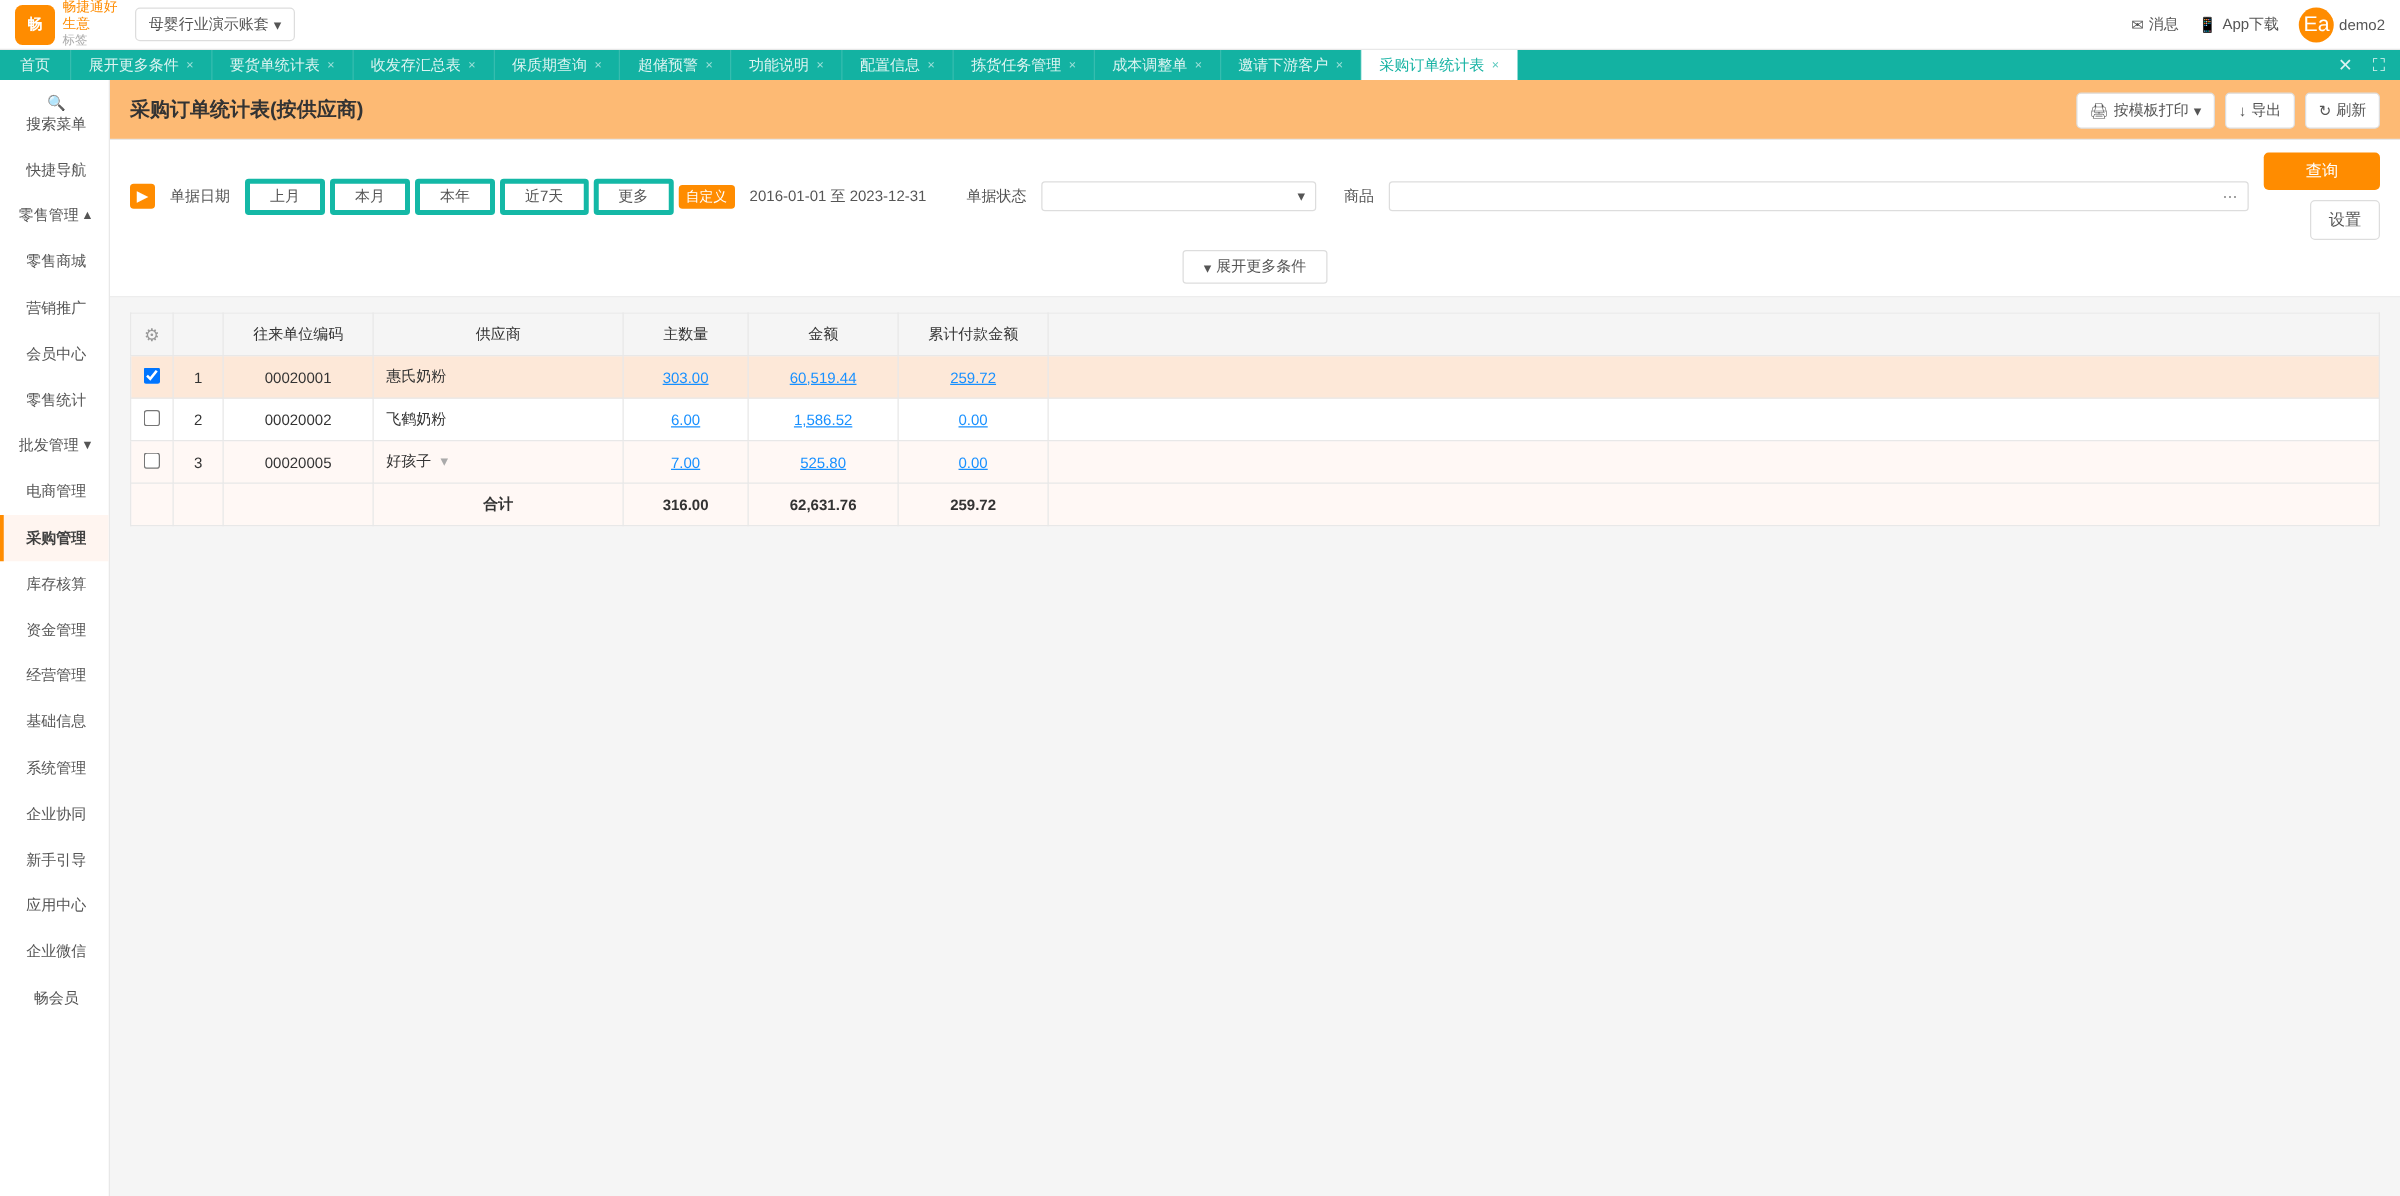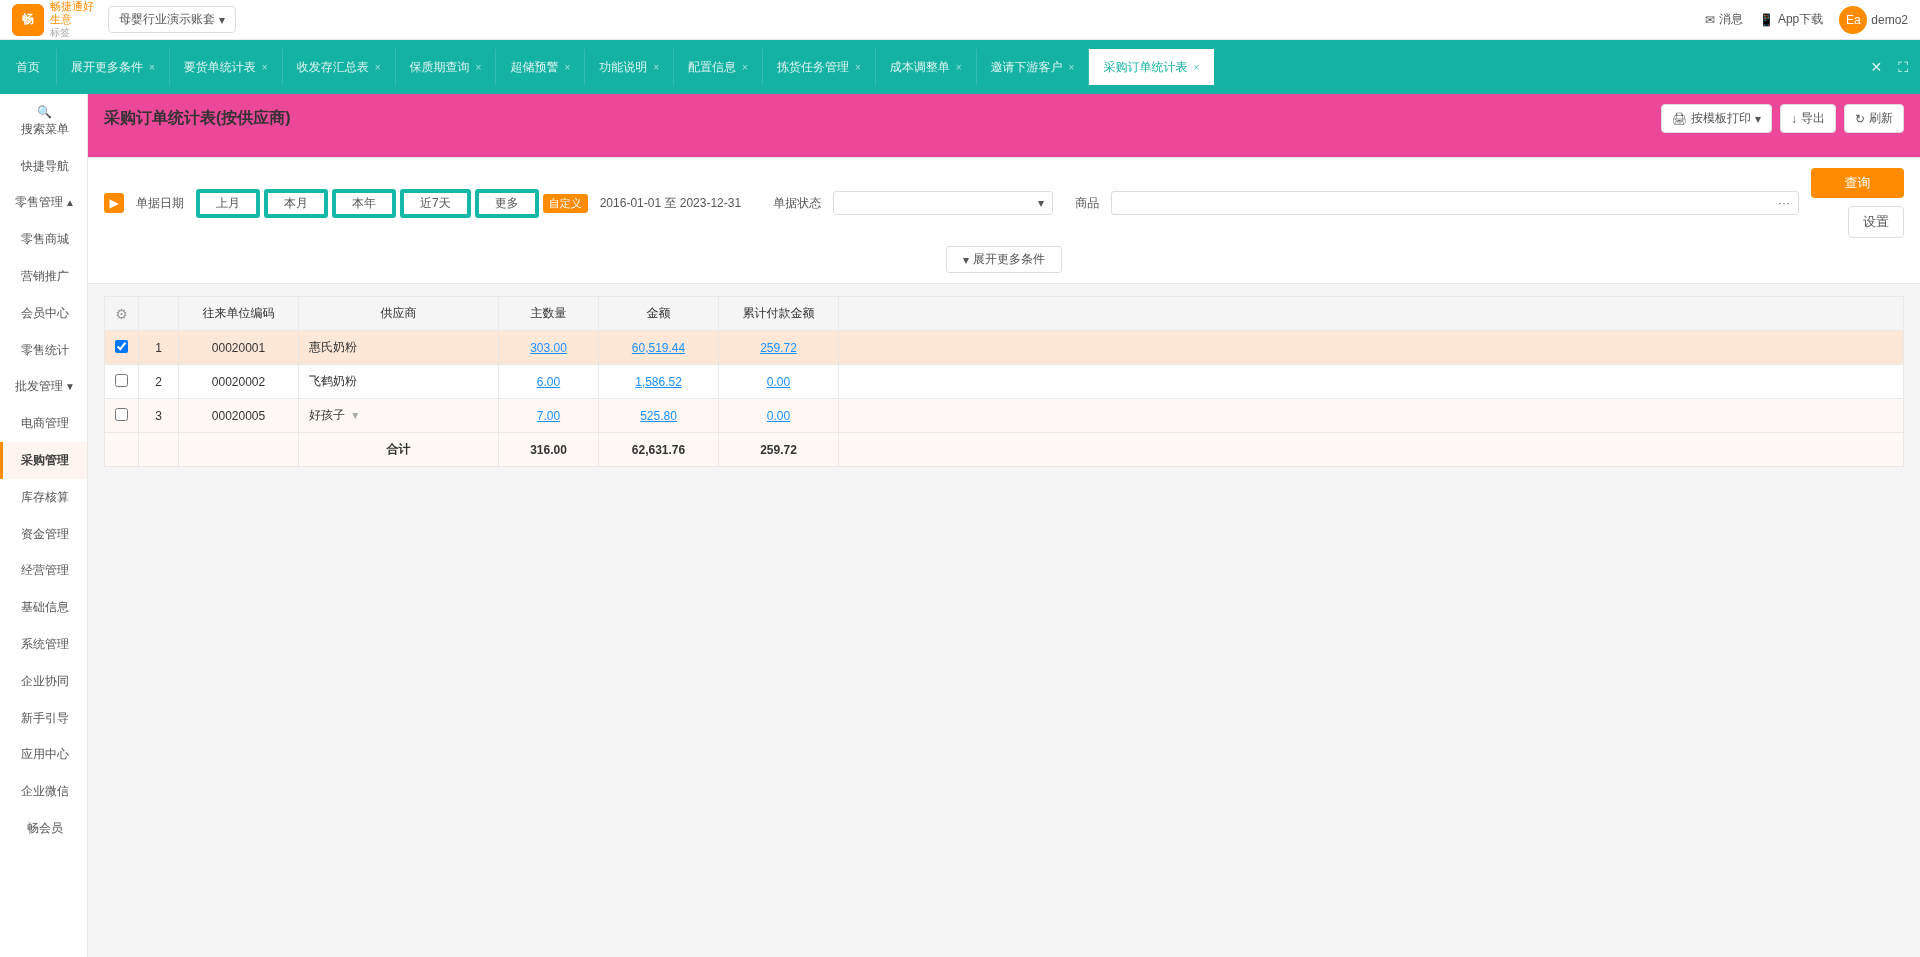--- a/index.html
+++ b/index.html
@@ -6,45 +6,45 @@
     body { font-family: "Microsoft YaHei", "PingFang SC", sans-serif; font-size: 13px; background: #f5f5f5; display: flex; flex-direction: column; height: 957px; overflow: hidden; }
 
     
     .top-bar { height: 40px; background: #fff; display: flex; align-items: center; padding: 0 12px; border-bottom: 1px solid #e8e8e8; flex-shrink: 0; }
     .logo-area { display: flex; align-items: center; gap: 6px; width: 88px; }
     .logo-icon { width: 32px; height: 32px; background: #ff8c00; border-radius: 6px; display: flex; align-items: center; justify-content: center; color: #fff; font-size: 12px; font-weight: bold; flex-shrink: 0; }
     .logo-text { font-size: 11px; color: #ff8c00; line-height: 1.2; }
     .workspace-selector { display: flex; align-items: center; gap: 4px; padding: 4px 10px; border: 1px solid #ddd; border-radius: 4px; cursor: pointer; color: #555; font-size: 12px; margin-left: 8px; }
     .top-right { margin-left: auto; display: flex; align-items: center; gap: 16px; }
     .top-right-item { display: flex; align-items: center; gap: 4px; color: #555; font-size: 12px; cursor: pointer; }
-    .avatar { width: 28px; height: 28px; border-radius: 50%; background: #ff8c00; display: flex; align-items: center; justify-content: center; color: #fff; font-size: 12px; }
-
-    
-    .nav-tabs { height: 54px; background: #13b2a2; display: flex; align-items: center; flex-shrink: 0; overflow: hidden; }
+    .avatar { width: 28px; height: 28px; border-radius: 50%; background: #ff8c00; display: flex; align-items: center; justify-content: center; color: #fff; font-size: 17px; }
+
+    
+    .nav-tabs { height: 24px; background: #13b2a2; display: flex; align-items: center; flex-shrink: 0; overflow: hidden; }
     .nav-tab { height: 36px; padding: 0 14px; display: flex; align-items: center; gap: 4px; color: rgba(255,255,255,0.85); font-size: 12px; cursor: pointer; white-space: nowrap; border-right: 1px solid rgba(255,255,255,0.15); flex-shrink: 0; }
     .nav-tab.active { background: #fff; color: #13b2a2; }
     .nav-tab .close-btn { font-size: 10px; color: inherit; opacity: 0.7; margin-left: 2px; }
     .nav-tab-home { padding: 0 16px; font-size: 12px; }
     .nav-right-btns { margin-left: auto; display: flex; align-items: center; padding-right: 4px; }
     .nav-icon-btn { color: rgba(255,255,255,0.85); font-size: 14px; padding: 0 8px; cursor: pointer; }
 
     
     .main-layout { display: flex; flex: 1; overflow: hidden; }
 
     
     .sidebar { width: 88px; background: #fff; border-right: 1px solid #e8e8e8; display: flex; flex-direction: column; flex-shrink: 0; overflow-y: auto; }
     .sidebar-item { padding: 10px 4px; text-align: center; cursor: pointer; color: #555; font-size: 12px; line-height: 1.4; border-left: 3px solid transparent; }
     .sidebar-item.active { background: #fff5f0; color: #404040; border-left-color: #ff8c00; font-weight: bold; }
     .sidebar-item-with-arrow { display: flex; align-items: center; justify-content: center; gap: 2px; text-align: center; }
 
     
     .content-area { flex: 1; display: flex; flex-direction: column; overflow: hidden; background: #f5f5f5; }
 
     
-    .page-header { background: #ec4899; padding: 10px 16px 24px; border-bottom: 1px solid #e8e8e8; flex-shrink: 0; display: flex; align-items: center; justify-content: space-between; }
+    .page-header { background: #fdba74; padding: 10px 16px 8px; border-bottom: 1px solid #e8e8e8; flex-shrink: 0; display: flex; align-items: center; justify-content: space-between; }
     .page-title { font-size: 16px; font-weight: bold; color: #333; }
     .header-actions { display: flex; align-items: center; gap: 8px; }
     .btn-print { display: flex; align-items: center; gap: 4px; padding: 5px 10px; border: 1px solid #ddd; border-radius: 4px; background: #fff; color: #555; font-size: 12px; cursor: pointer; }
     .btn-export { display: flex; align-items: center; gap: 4px; padding: 5px 10px; border: 1px solid #ddd; border-radius: 4px; background: #fff; color: #555; font-size: 12px; cursor: pointer; }
     .btn-refresh { display: flex; align-items: center; gap: 4px; padding: 5px 10px; border: 1px solid #ddd; border-radius: 4px; background: #fff; color: #555; font-size: 12px; cursor: pointer; }
 
     
     .filter-area { background: #fff; padding: 10px 16px; border-bottom: 1px solid #e8e8e8; flex-shrink: 0; }
     .filter-row { display: flex; align-items: center; gap: 12px; flex-wrap: nowrap; }
     .filter-toggle-btn { width: 20px; height: 20px; background: #ff8c00; border-radius: 3px; display: flex; align-items: center; justify-content: center; color: #fff; font-size: 12px; cursor: pointer; flex-shrink: 0; }

